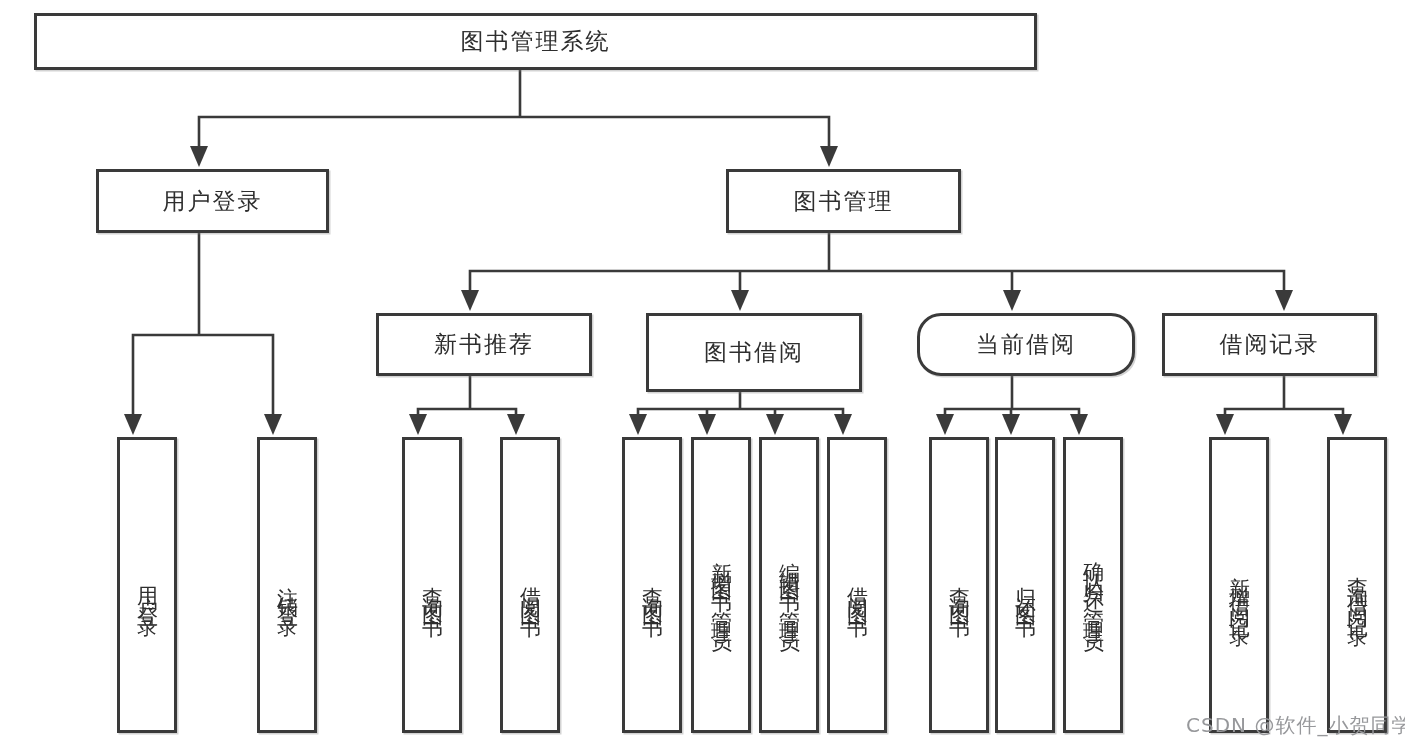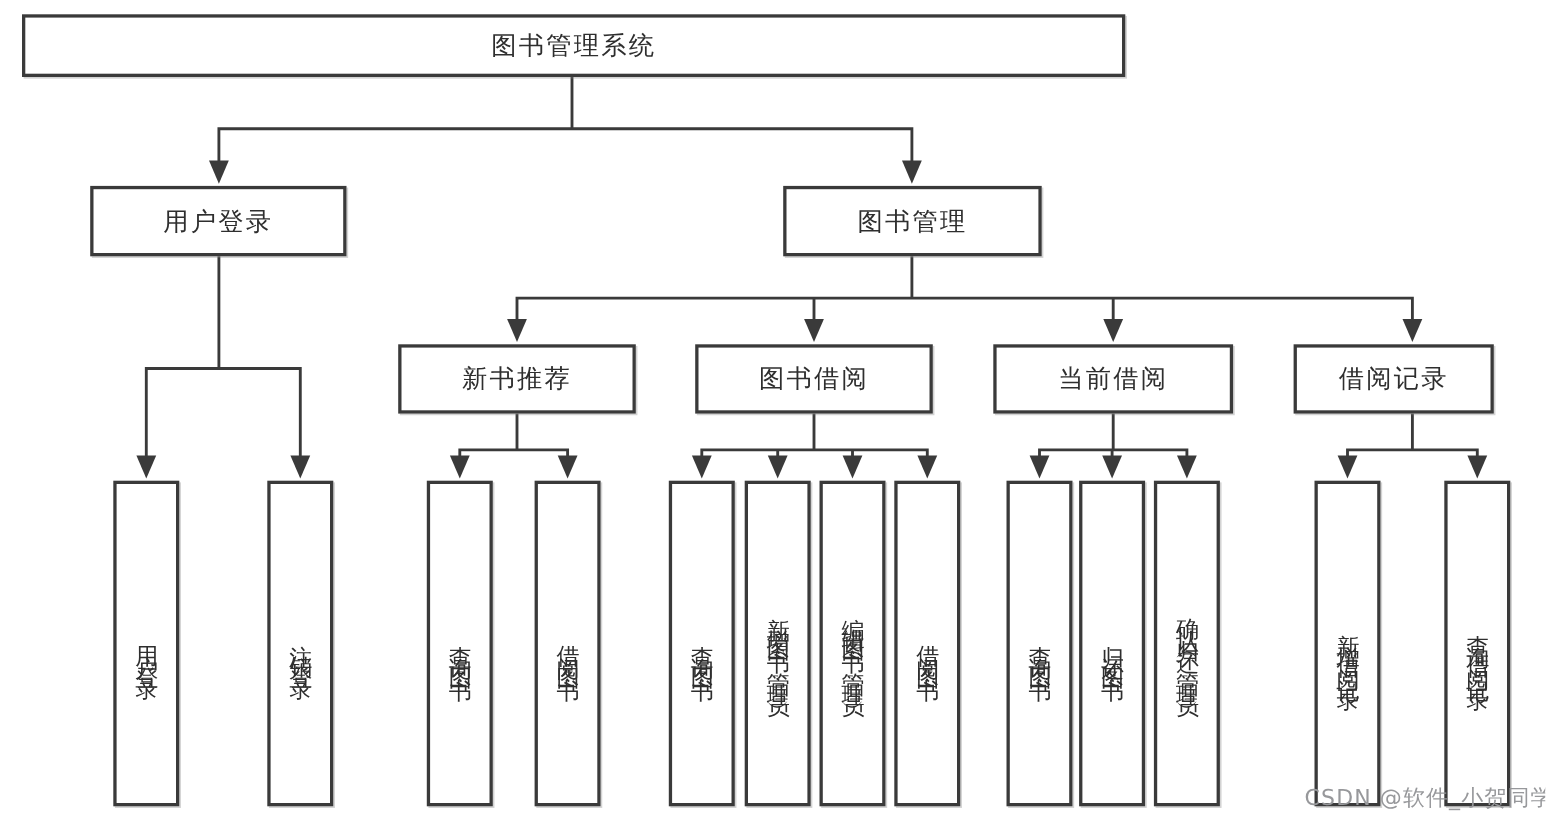--- a/index.html
+++ b/index.html
@@ -6,21 +6,21 @@
   .stage{
     position:relative;width:1405px;height:747px;background:#ffffff;overflow:hidden;
     font-family:"DejaVu Sans","Liberation Sans",sans-serif;
   }
   .wires{position:absolute;left:0;top:0;width:1405px;height:747px;}
   .wires path{fill:none;stroke:#3a3a3a;stroke-width:2.6;stroke-linecap:square;}
   .wires polygon{fill:#3a3a3a;stroke:none;}
   .node{
     position:absolute;box-sizing:border-box;background:#ffffff;
     border:3px solid #3a3a3a;display:flex;align-items:center;justify-content:center;
-    color:#2e2e2e;box-shadow:1.5px 1.5px 0 rgba(130,130,130,.35);
+    color:#2e2e2e;box-shadow:1.5px 1.5px 0 rgba(130,130,130,.35);margin-left:14px;
   }
   .node.h span{font-size:23px;letter-spacing:2px;white-space:nowrap;}
   .node.v span{
     writing-mode:vertical-rl;text-orientation:mixed;
     font-size:21px;letter-spacing:10px;line-height:1;padding-top:10px;
   }
   .watermark{
     position:absolute;left:1186px;top:712px;font-size:20px;color:#97989b;
     letter-spacing:1px;white-space:nowrap;
   }
@@ -87,27 +87,27 @@
   <div class="node h" style="left:82px;top:169px;width:233px;height:64px;">
     <span>用户登录</span>
   </div>
   <div class="node h" style="left:362px;top:313px;width:216px;height:63px;">
     <span>新书推荐</span>
   </div>
 
   <div class="node h" style="left:712px;top:169px;width:235px;height:64px;">
     <span>图书管理</span>
   </div>
-  <div class="node h" style="left:632px;top:313px;width:216px;height:63px;text-align:right;">
+  <div class="node h" style="left:632px;top:313px;width:216px;height:79px;text-align:right;">
     <span>图书借阅</span>
   </div>
-  <div class="node h" style="left:903px;top:313px;width:218px;height:63px;">
+  <div class="node h" style="left:903px;top:313px;width:218px;height:63px;border-radius:24px;">
     <span>当前借阅</span>
   </div>
-  <div class="node h" style="left:1176px;top:313px;width:182px;height:63px;">
+  <div class="node h" style="left:1148px;top:313px;width:215px;height:63px;">
     <span>借阅记录</span>
   </div>
 
   <div class="node v" style="left:103px;top:437px;width:60px;height:296px;">
     <span>用户登录</span>
   </div>
   <div class="node v" style="left:243px;top:437px;width:60px;height:296px;">
     <span>注销登录</span>
   </div>
 

